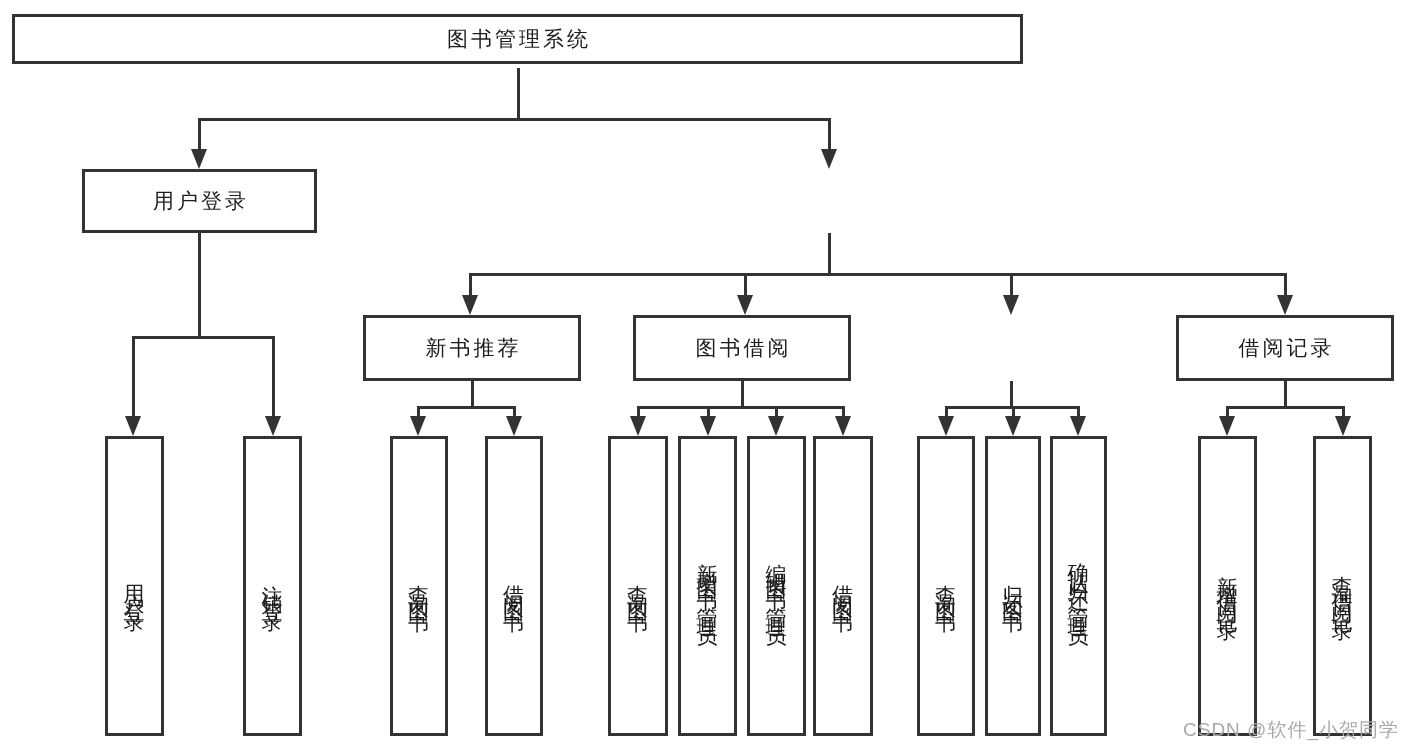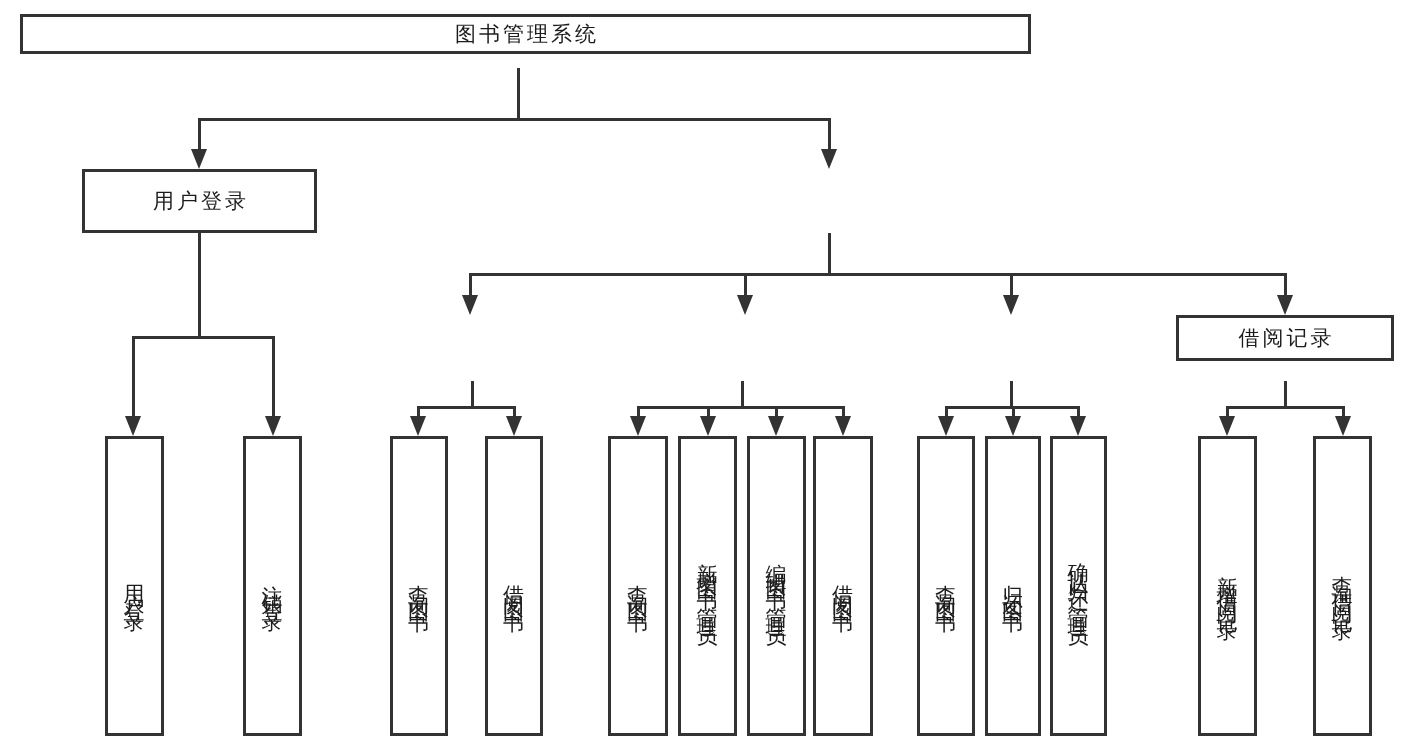--- a/index.html
+++ b/index.html
@@ -43,21 +43,21 @@
     color:#aba8a8;
     letter-spacing:1px;
     white-space:nowrap;
   }
 </style>
 </head>
 <body>
 
 <div id="canvas">
 
-  <div class="node h" style="left:20px;top:14px;width:1011px;height:40px">图书管理系统</div>
+  <div class="node h" style="left:12px;top:14px;width:1011px;height:50px">图书管理系统</div>
 
   <div class="vl" style="left:517px;top:68px;height:52px"></div>
   <div class="hl" style="left:198px;top:118px;width:633px"></div>
   <div class="vl" style="left:198px;top:118px;height:31px"></div>
   <div class="ah" style="left:191px;top:149px"></div>
   <div class="vl" style="left:828px;top:118px;height:31px"></div>
   <div class="ah" style="left:821px;top:149px"></div>
 
   <div class="node h" style="left:82px;top:169px;width:235px;height:64px">用户登录</div>
 
@@ -72,21 +72,23 @@
   <div class="hl" style="left:469px;top:273px;width:818px"></div>
   <div class="vl" style="left:469px;top:273px;height:22px"></div>
   <div class="ah" style="left:462px;top:295px"></div>
   <div class="vl" style="left:744px;top:273px;height:22px"></div>
   <div class="ah" style="left:737px;top:295px"></div>
   <div class="vl" style="left:1010px;top:273px;height:22px"></div>
   <div class="ah" style="left:1003px;top:295px"></div>
   <div class="vl" style="left:1284px;top:273px;height:22px"></div>
   <div class="ah" style="left:1277px;top:295px"></div>
 
-  <div class="node h" style="left:1176px;top:315px;width:218px;height:46px">借阅记录</div>
+  <div class="node h" style="left:363px;top:315px;width:218px;height:66px">新书推荐</div>
+  <div class="node h" style="left:633px;top:315px;width:218px;height:66px">图书借阅</div>
+  <div class="node h" style="left:1176px;top:315px;width:218px;height:66px">借阅记录</div>
 
   <div class="vl" style="left:471px;top:381px;height:28px"></div>
   <div class="hl" style="left:417px;top:406px;width:99px"></div>
   <div class="vl" style="left:417px;top:406px;height:12px"></div>
   <div class="ah" style="left:410px;top:416px"></div>
   <div class="vl" style="left:513px;top:406px;height:12px"></div>
   <div class="ah" style="left:506px;top:416px"></div>
 
   <div class="vl" style="left:741px;top:381px;height:28px"></div>
   <div class="hl" style="left:637px;top:406px;width:208px"></div>
@@ -126,14 +128,15 @@
   <div class="node v" style="left:747px;top:436px;width:59px;height:300px">编辑图书（管理员）</div>
   <div class="node v" style="left:813px;top:436px;width:60px;height:300px">借阅图书</div>
 
   <div class="node v" style="left:917px;top:436px;width:58px;height:300px">查询图书</div>
   <div class="node v" style="left:985px;top:436px;width:56px;height:300px">归还图书</div>
   <div class="node v" style="left:1050px;top:436px;width:57px;height:300px">确认归还（管理员）</div>
 
   <div class="node v" style="left:1198px;top:436px;width:59px;height:300px">新增借阅记录</div>
   <div class="node v" style="left:1313px;top:436px;width:59px;height:300px">查询借阅记录</div>
 
+  <div class="wm">CSDN @软件_小贺同学</div>
 
 </div>
 
 </body></html>

